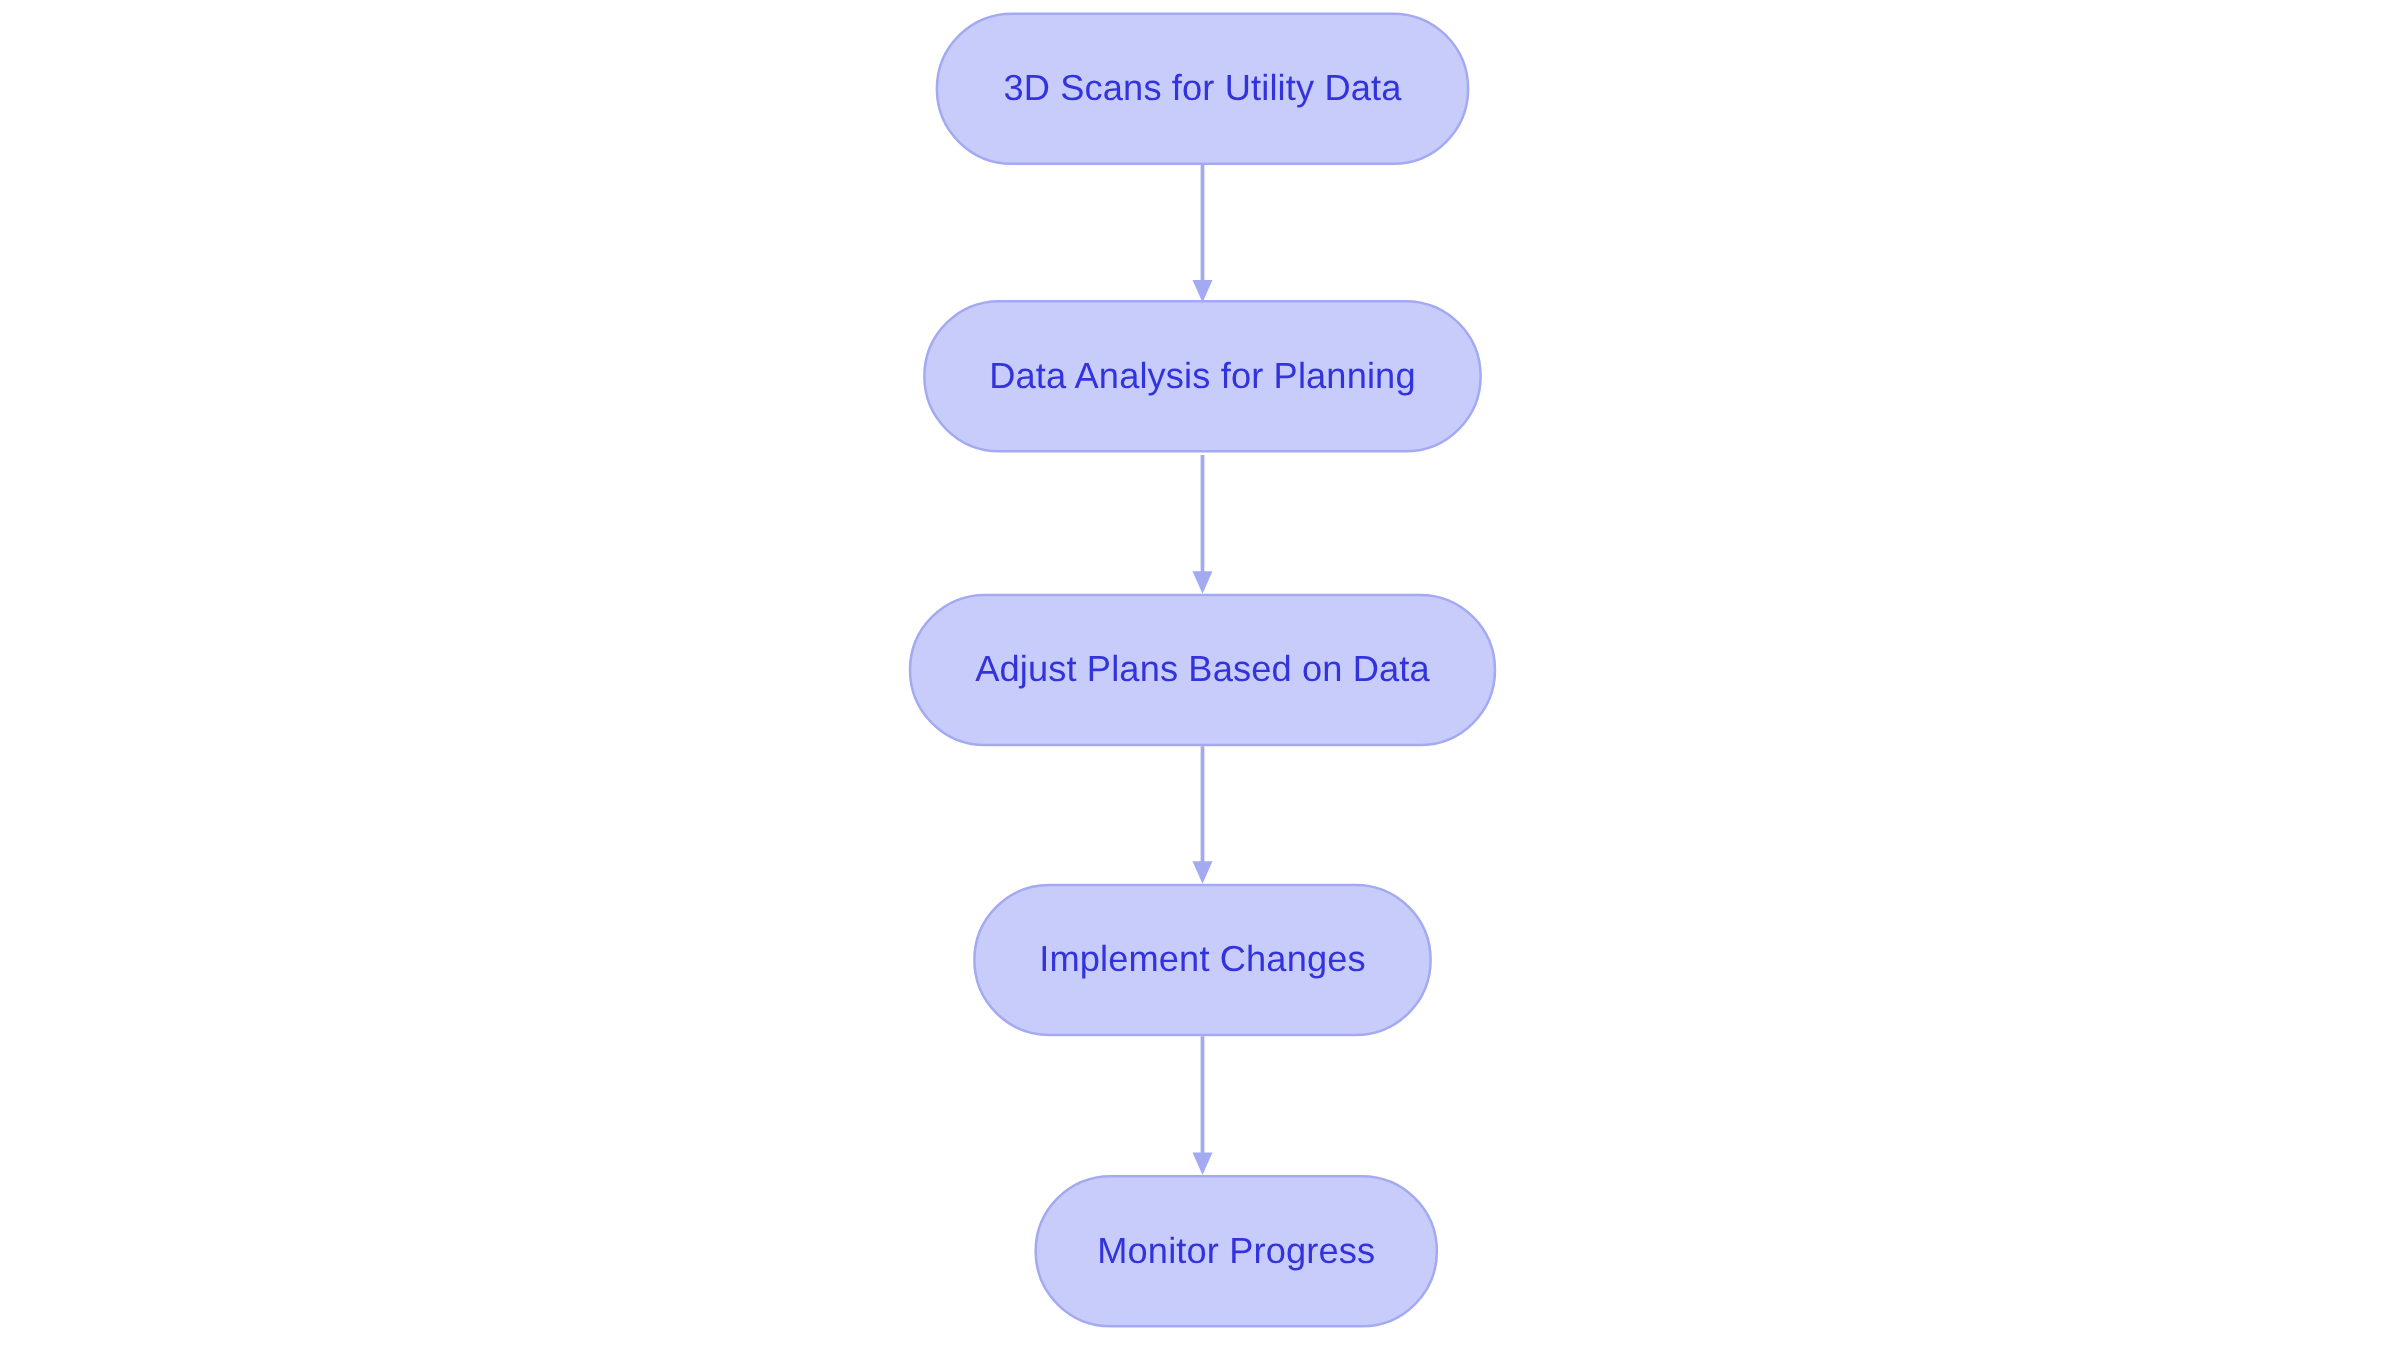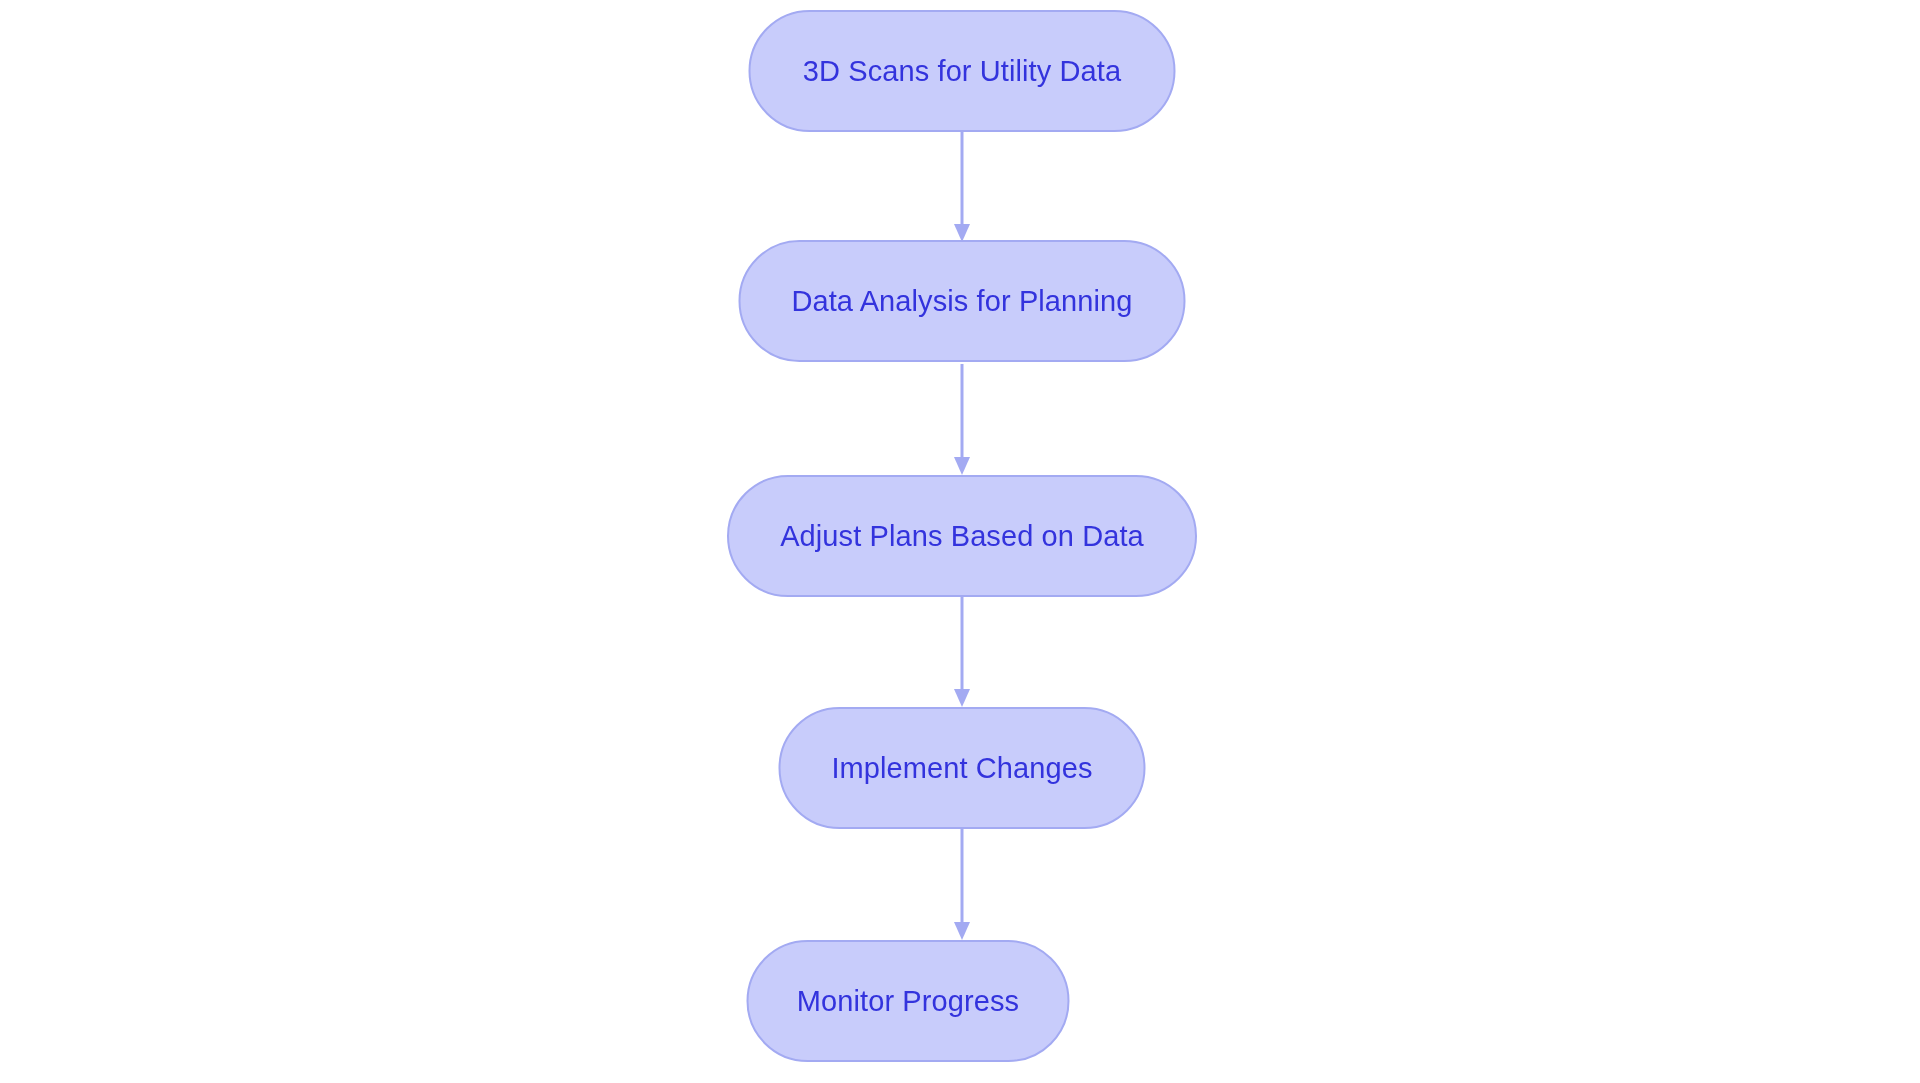--- a/index.html
+++ b/index.html
@@ -98,17 +98,17 @@
   </div>
 
   <div class="flow-node" id="node-slot-2" style="left: 962px; top: 475px; width: 470px; background: rgb(200, 204, 251); border-color: rgb(163, 170, 242); color: rgb(51, 51, 221);">
     <span class="flow-node-label">Adjust Plans Based on Data</span>
   </div>
 
   <div class="flow-node" id="node-slot-3" style="left: 962px; top: 707px; width: 367px; background: rgb(200, 204, 251); border-color: rgb(163, 170, 242); color: rgb(51, 51, 221);">
     <span class="flow-node-label">Implement Changes</span>
   </div>
 
-  <div class="flow-node" id="node-slot-4" style="left: 908px; top: 940px; width: 323px; background: rgb(200, 204, 251); border-color: rgb(163, 170, 242); color: rgb(51, 51, 221);">
+  <div class="flow-node" id="node-slot-4" style="left: 989px; top: 940px; width: 323px; background: rgb(200, 204, 251); border-color: rgb(163, 170, 242); color: rgb(51, 51, 221);">
     <span class="flow-node-label">Monitor Progress</span>
   </div>
 
 </div>
 
 </body></html>

